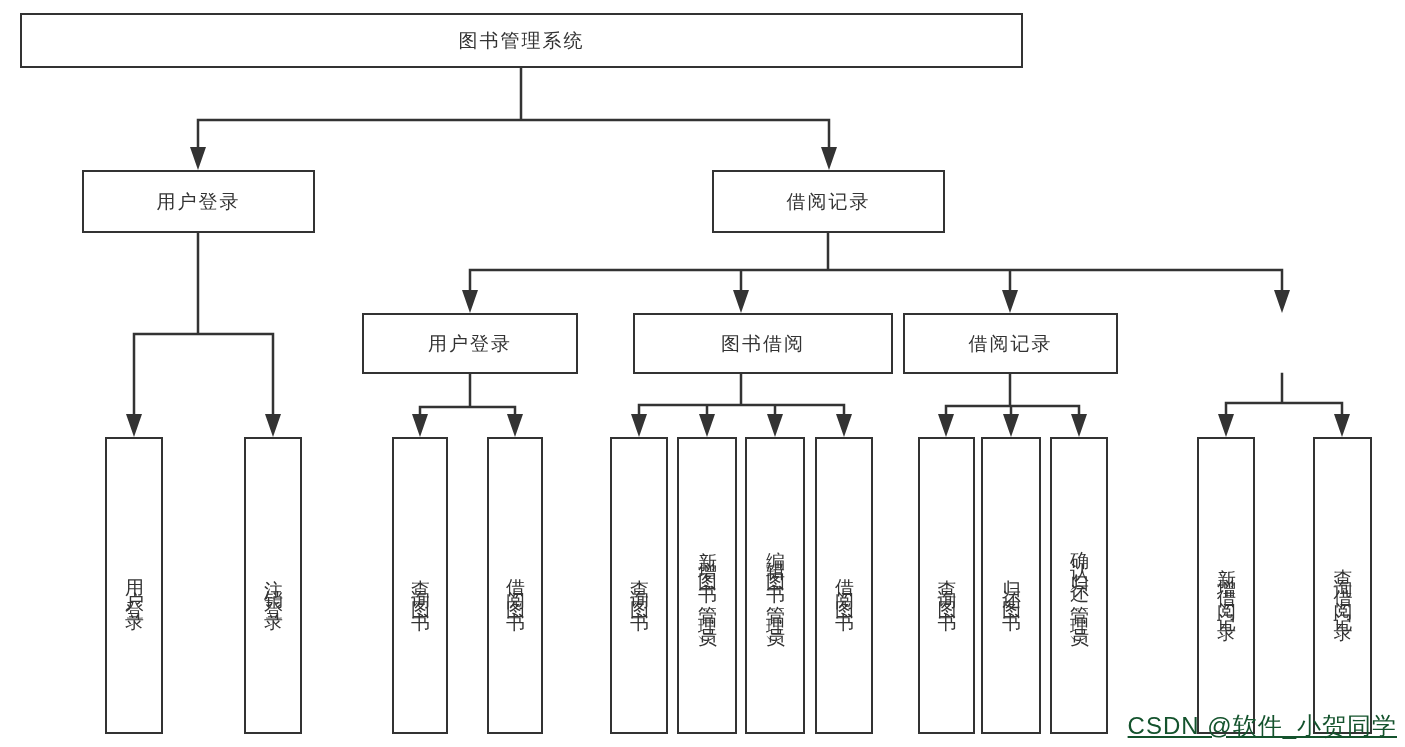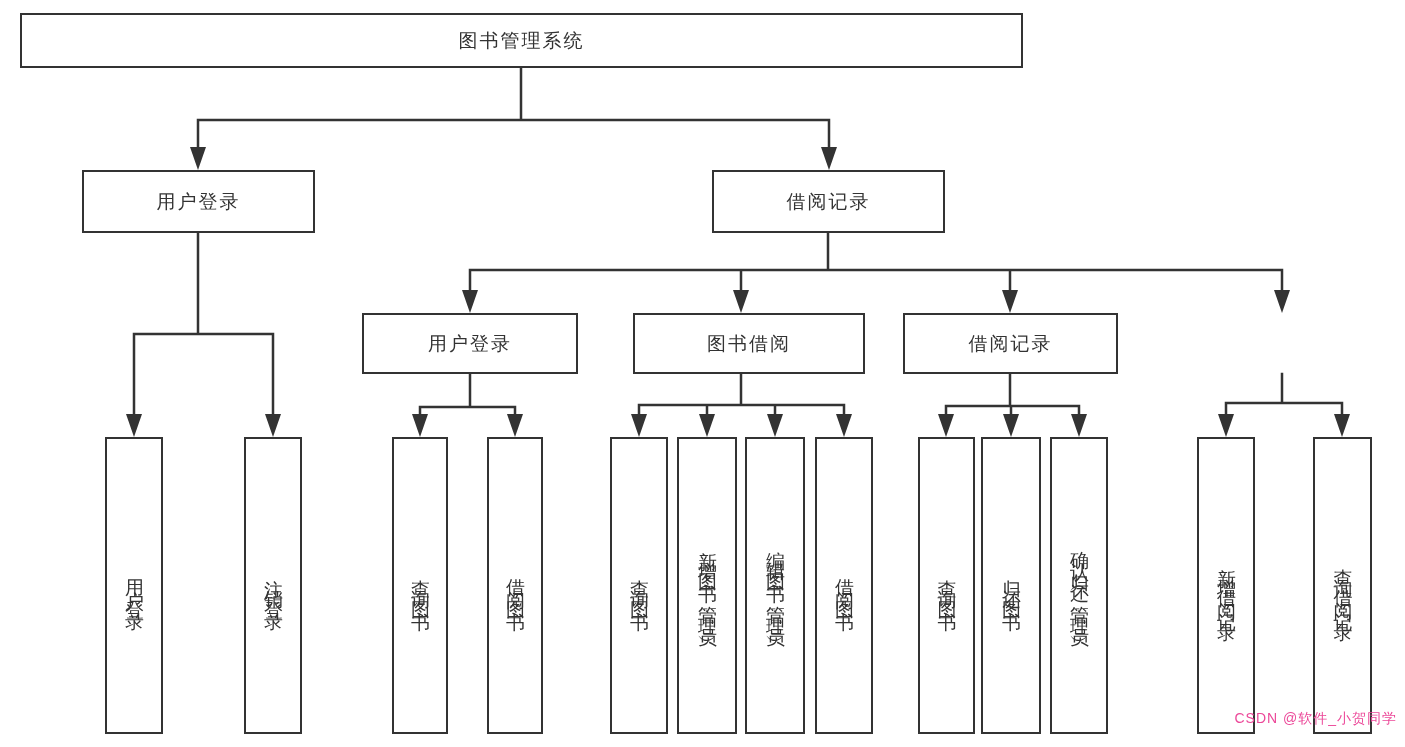--- a/index.html
+++ b/index.html
@@ -17,40 +17,40 @@
   .vbox { top:437px; height:297px; }
   .vbox span {
     writing-mode:vertical-rl; text-orientation:mixed;
     font-size:19px; letter-spacing:11px; line-height:1.1; color:#333333;
   }
   
   .n-root   { left:20px;  top:13px;  width:1003px; height:55px; }
   .n-ulogin { left:82px;  top:170px; width:233px;  height:63px; }
   .n-bmgmt  { left:712px; top:170px; width:233px;  height:63px; }
   .n-newb   { left:362px; top:313px; width:216px;  height:61px; }
-  .n-bborrow{ left:633px; top:313px; width:232px;  height:61px; }
+  .n-bborrow{ left:633px; top:313px; width:260px;  height:61px; }
   .n-cborrow{ left:903px; top:313px; width:215px;  height:61px; }
   .n-brec   { left:1174px;top:313px; width:216px;  height:61px; }
   
   .l-login    { left:105px;  width:58px; }
   .l-logout   { left:244px;  width:58px; }
   .l-nbquery  { left:392px;  width:56px; }
   .l-nbborrow { left:487px;  width:56px; }
   .l-bbquery  { left:610px;  width:58px; }
   .l-bbadd    { left:677px;  width:60px; }
   .l-bbedit   { left:745px;  width:60px; }
   .l-bbborrow { left:815px;  width:58px; }
   .l-cbquery  { left:918px;  width:57px; }
   .l-cbreturn { left:981px;  width:60px; }
   .l-cbconfirm{ left:1050px; width:58px; }
   .l-bradd    { left:1197px; width:58px; }
   .l-brquery  { left:1313px; width:59px; }
   .watermark {
     position:absolute; right:8px; top:710px; z-index:2;
-    font-size:14px; letter-spacing:1px; color:#ec4899; white-space:nowrap;
+    font-size:24px; letter-spacing:1px; color:#14532d; white-space:nowrap;text-decoration:underline;
   }
 </style>
 </head>
 <body>
 
 <div class="canvas">
 
   <svg class="connectors" viewBox="0 0 1405 747" xmlns="http://www.w3.org/2000/svg">
     <g stroke="#333333" stroke-width="2.5" fill="none" stroke-linecap="square">
 

